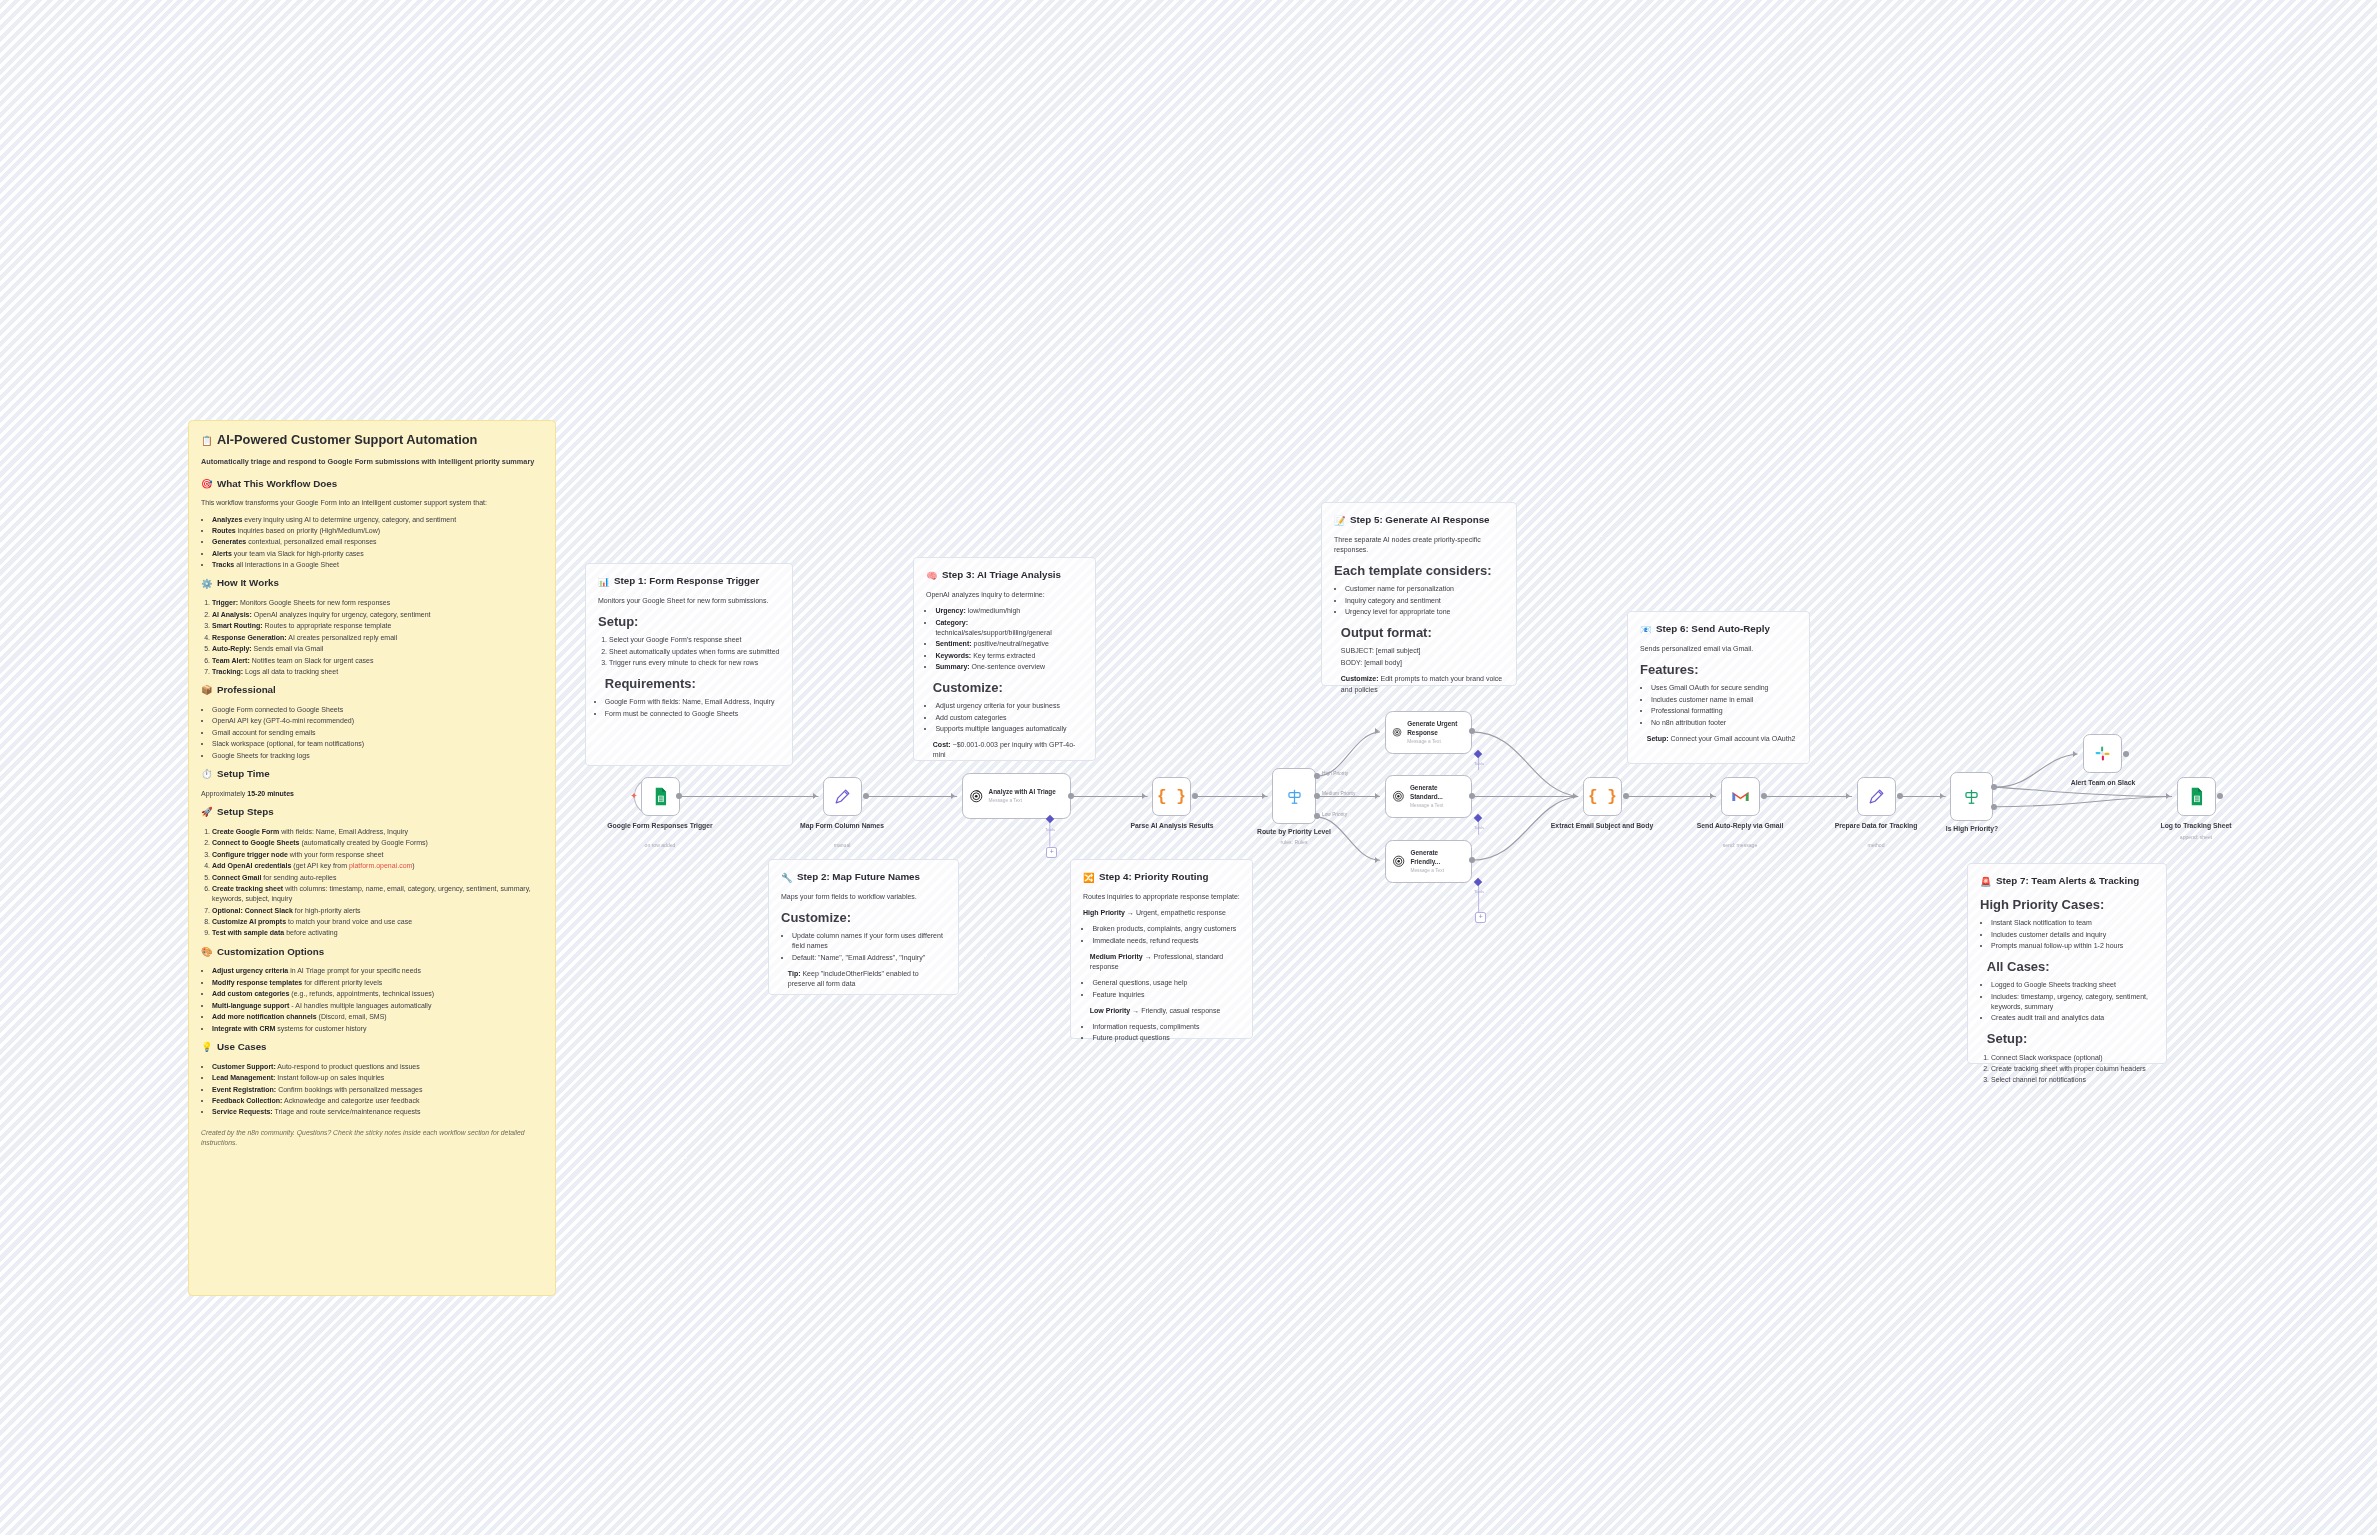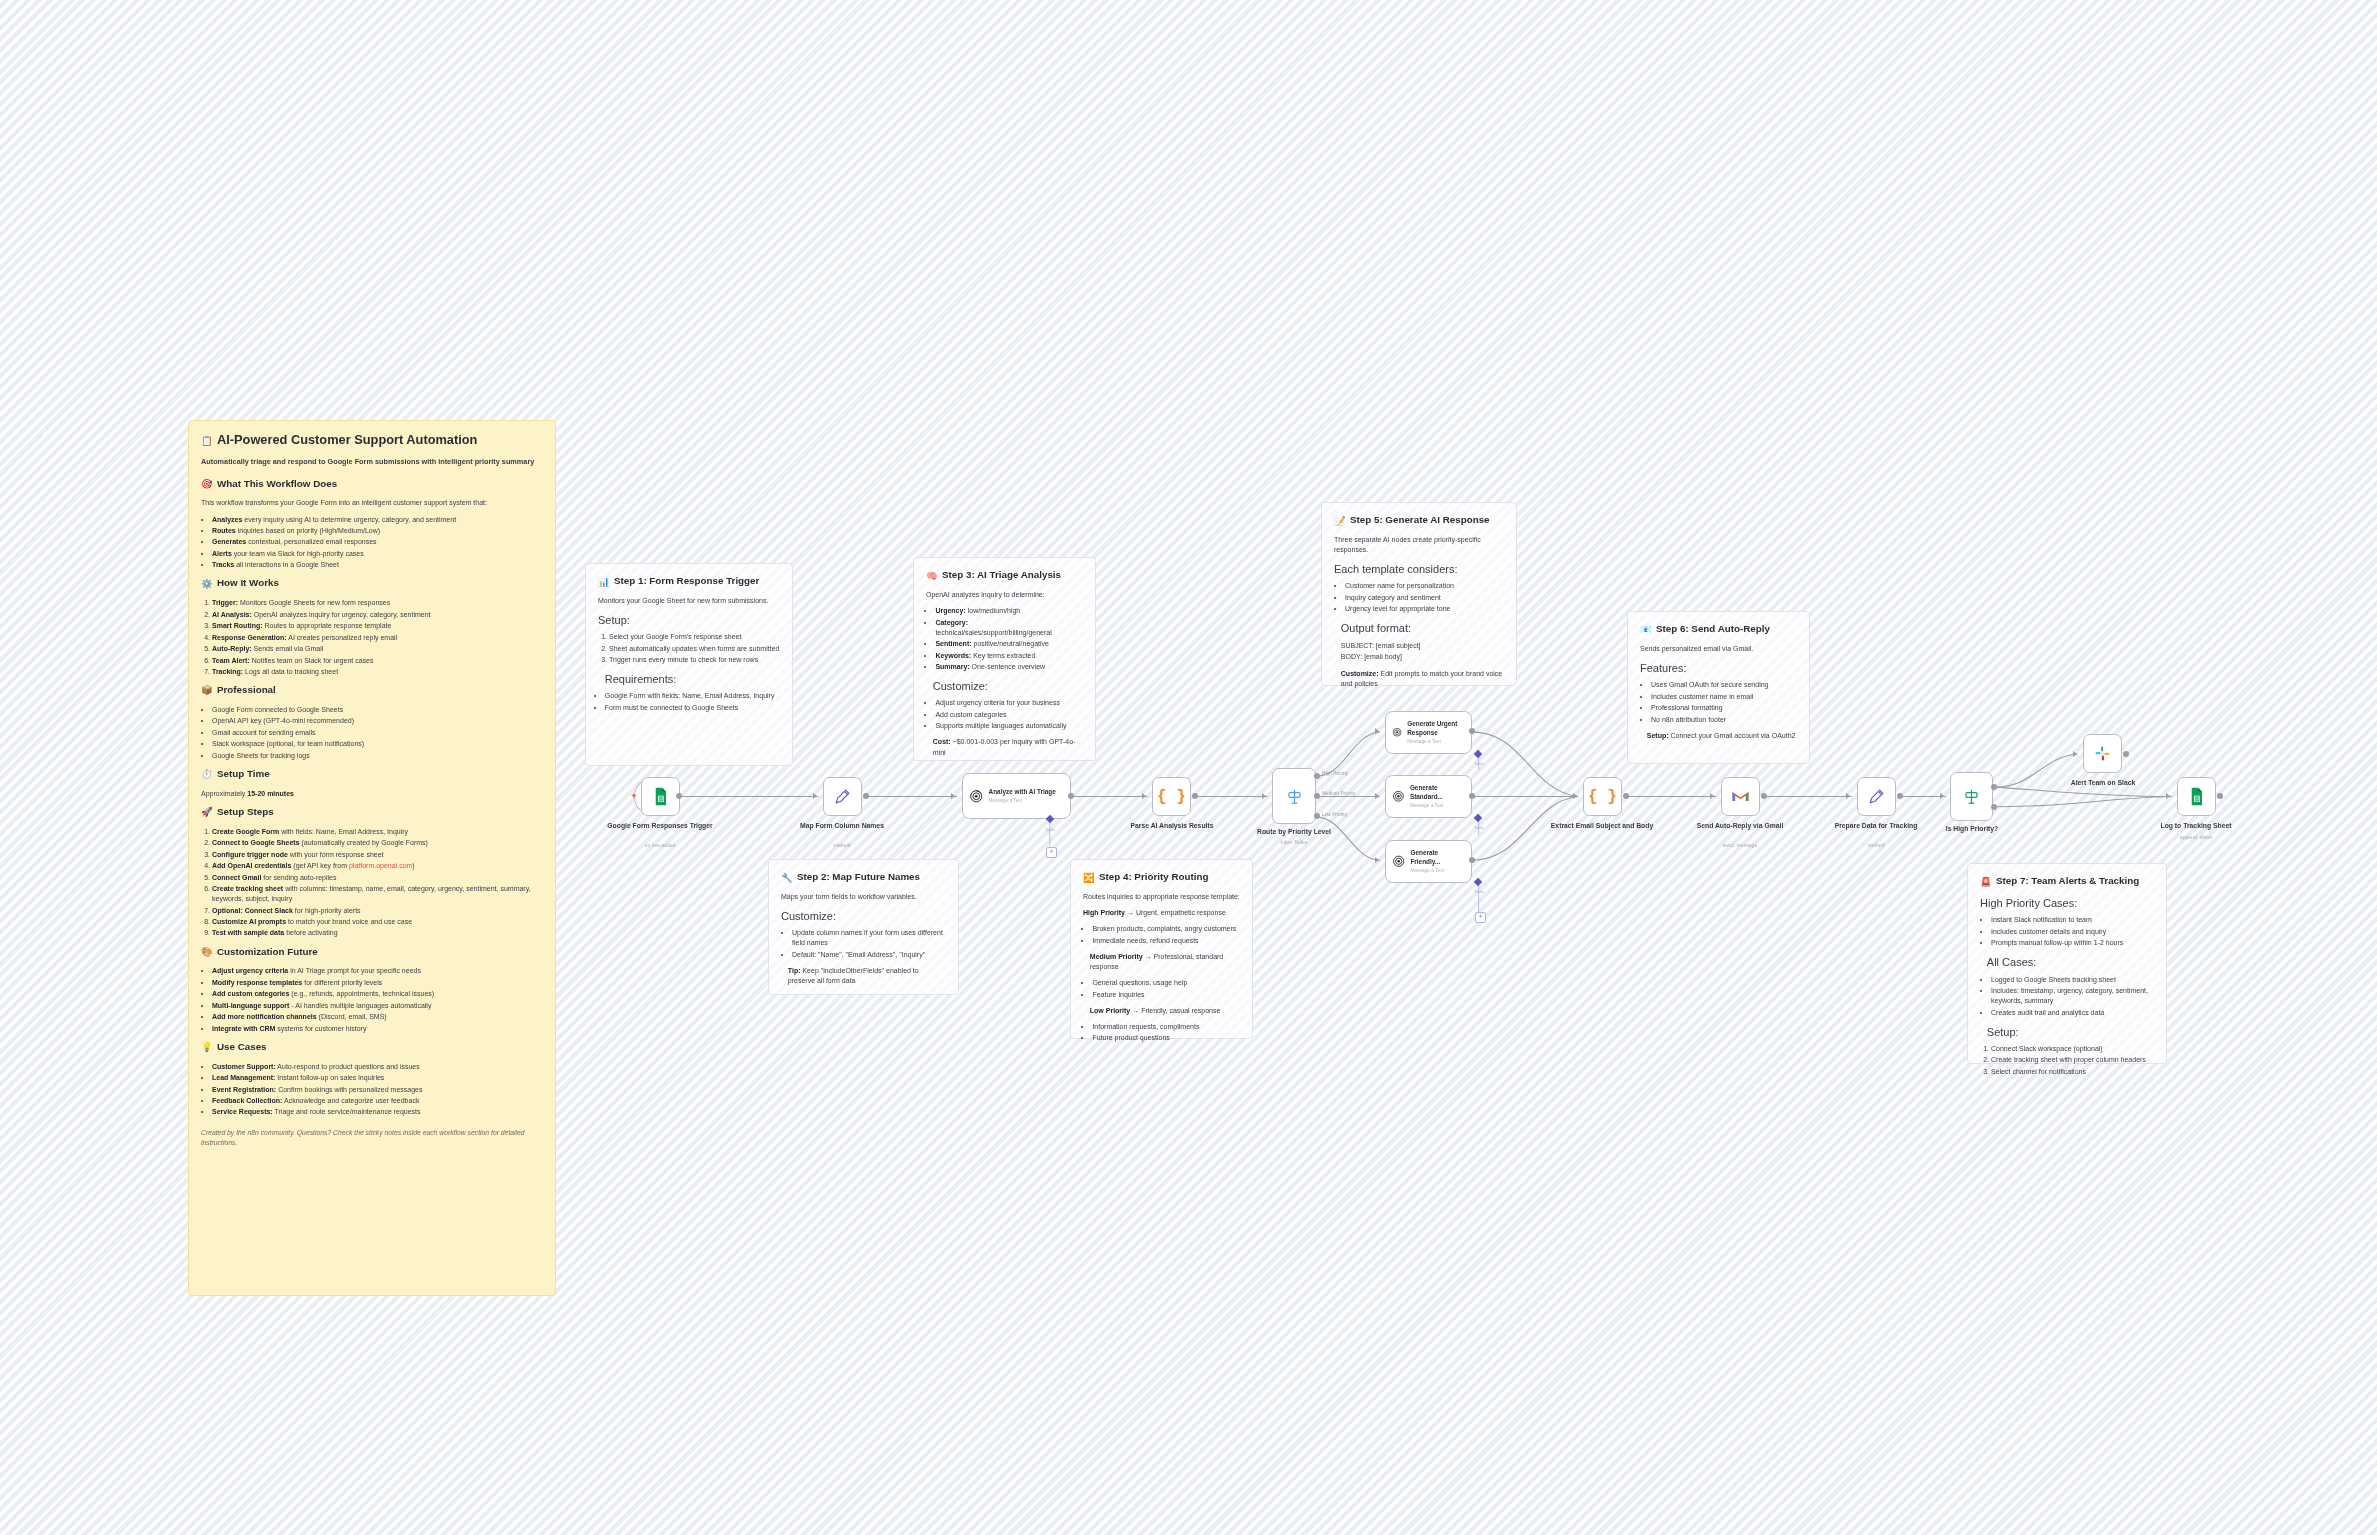--- a/index.html
+++ b/index.html
@@ -46,21 +46,21 @@
     font-size: 9.8px;
     font-weight: bold;
     color: #2b2b33;
     display: flex;
     align-items: center;
     gap: 4.3px;
   }
   .sticky h3.big { font-size: 12.8px; }
   .sticky p { margin: 0 0 6px 0; font-size: 7px; }
   .sticky p.lead { font-size: 7.3px; font-weight: bold; margin-bottom: 8.5px; }
-  .sticky .sub { font-weight: normal; font-size: 11px; margin: 6.8px 0 3.4px; }
+  .sticky .sub { font-weight: bold; font-size: 13px; margin: 6.8px 0 3.4px; }
   .sticky ul, .sticky ol { margin: 0 0 6px 0; padding-left: 11px; font-size: 7px; }
   .sticky li { margin-bottom: 1.3px; }
   .sticky ul.tight { padding-left: 9.4px; }
   .sticky .ind { padding-left: 6.8px; }
   .sticky b { color: #23232b; }
   .sticky a { color: #e04f4f; text-decoration: none; }
   .sticky .foot { font-size: 6.8px; font-style: italic; color: #6d6a5c; margin-top: 10.2px; }
   .emoji { font-size: 9.4px; line-height: 1; }
 
   
@@ -285,21 +285,21 @@
       <li><b>Add OpenAI credentials</b><span> (get API key from </span><a href="#">platform.openai.com</a><span>)</span></li>
       <li><b>Connect Gmail</b><span> for sending auto-replies</span></li>
       <li><b>Create tracking sheet</b><span> with columns: timestamp, name, email, category, urgency, sentiment, summary, keywords, subject, inquiry</span></li>
       <li><b>Optional: Connect Slack</b><span> for high-priority alerts</span></li>
       <li><b>Customize AI prompts</b><span> to match your brand voice and use case</span></li>
       <li><b>Test with sample data</b><span> before activating</span></li>
     </ol>
 
     <h3>
       <span class="emoji">🎨</span>
-      <span>Customization Future</span>
+      <span>Customization Options</span>
     </h3>
     <ul>
       <li><b>Adjust urgency criteria</b><span> in AI Triage prompt for your specific needs</span></li>
       <li><b>Modify response templates</b><span> for different priority levels</span></li>
       <li><b>Add custom categories</b><span> (e.g., refunds, appointments, technical issues)</span></li>
       <li><b>Multi-language support</b><span> - AI handles multiple languages automatically</span></li>
       <li><b>Add more notification channels</b><span> (Discord, email, SMS)</span></li>
       <li><b>Integrate with CRM</b><span> systems for customer history</span></li>
     </ul>
 

